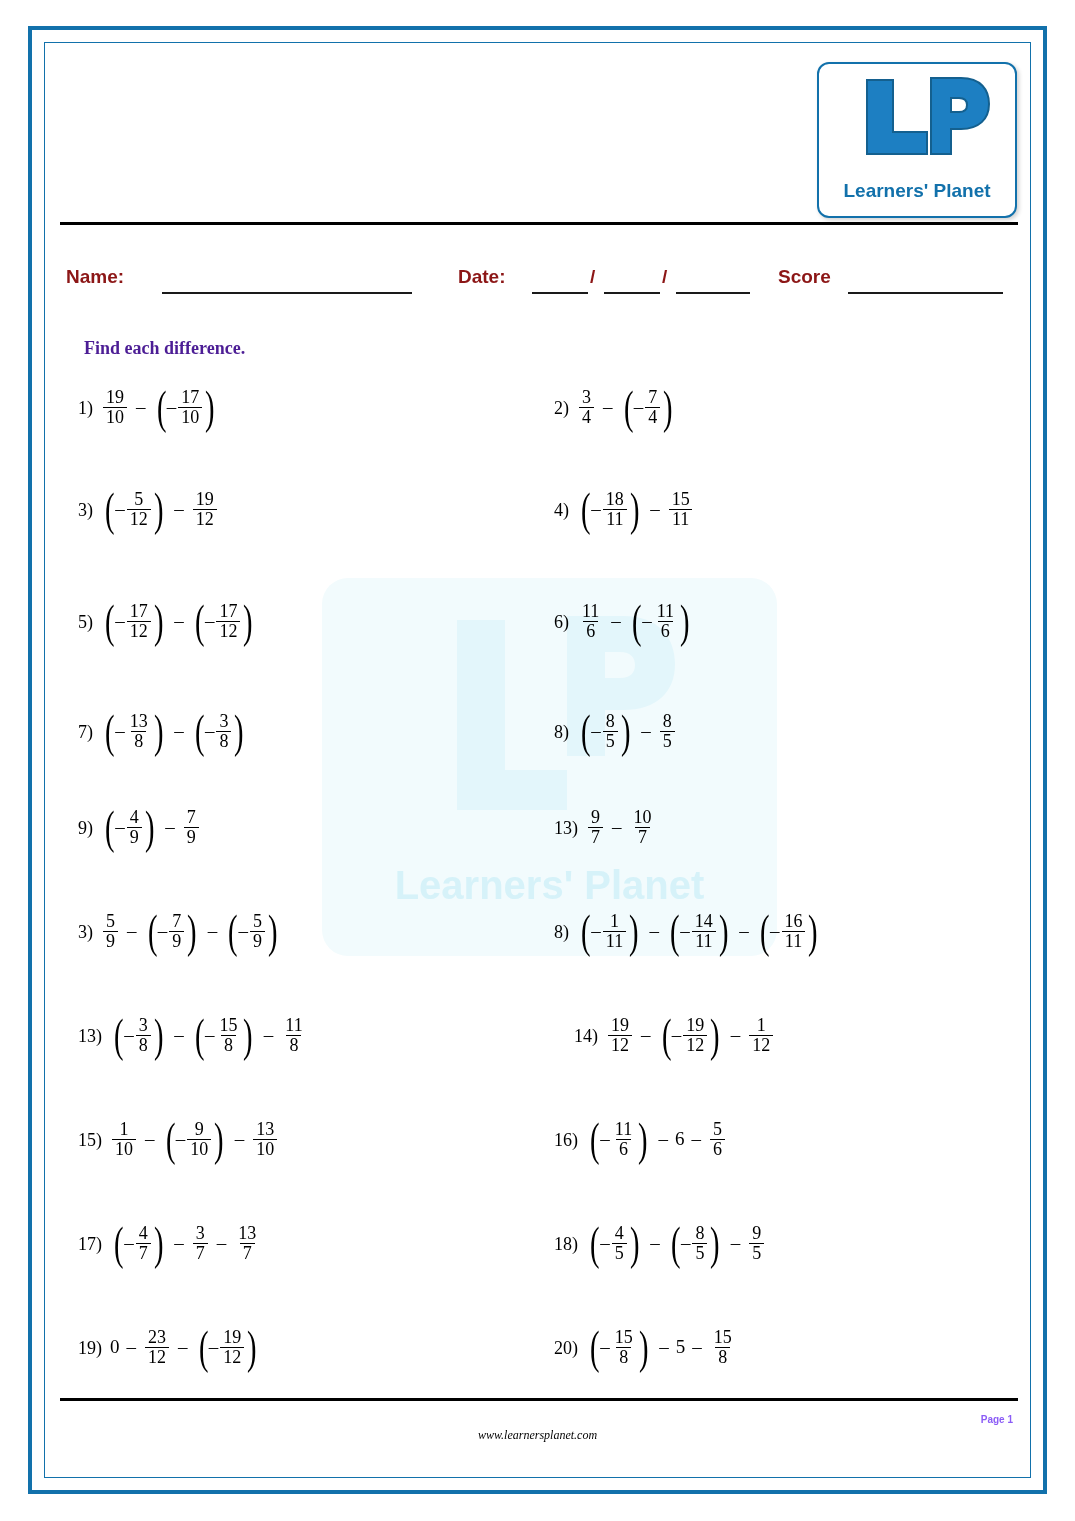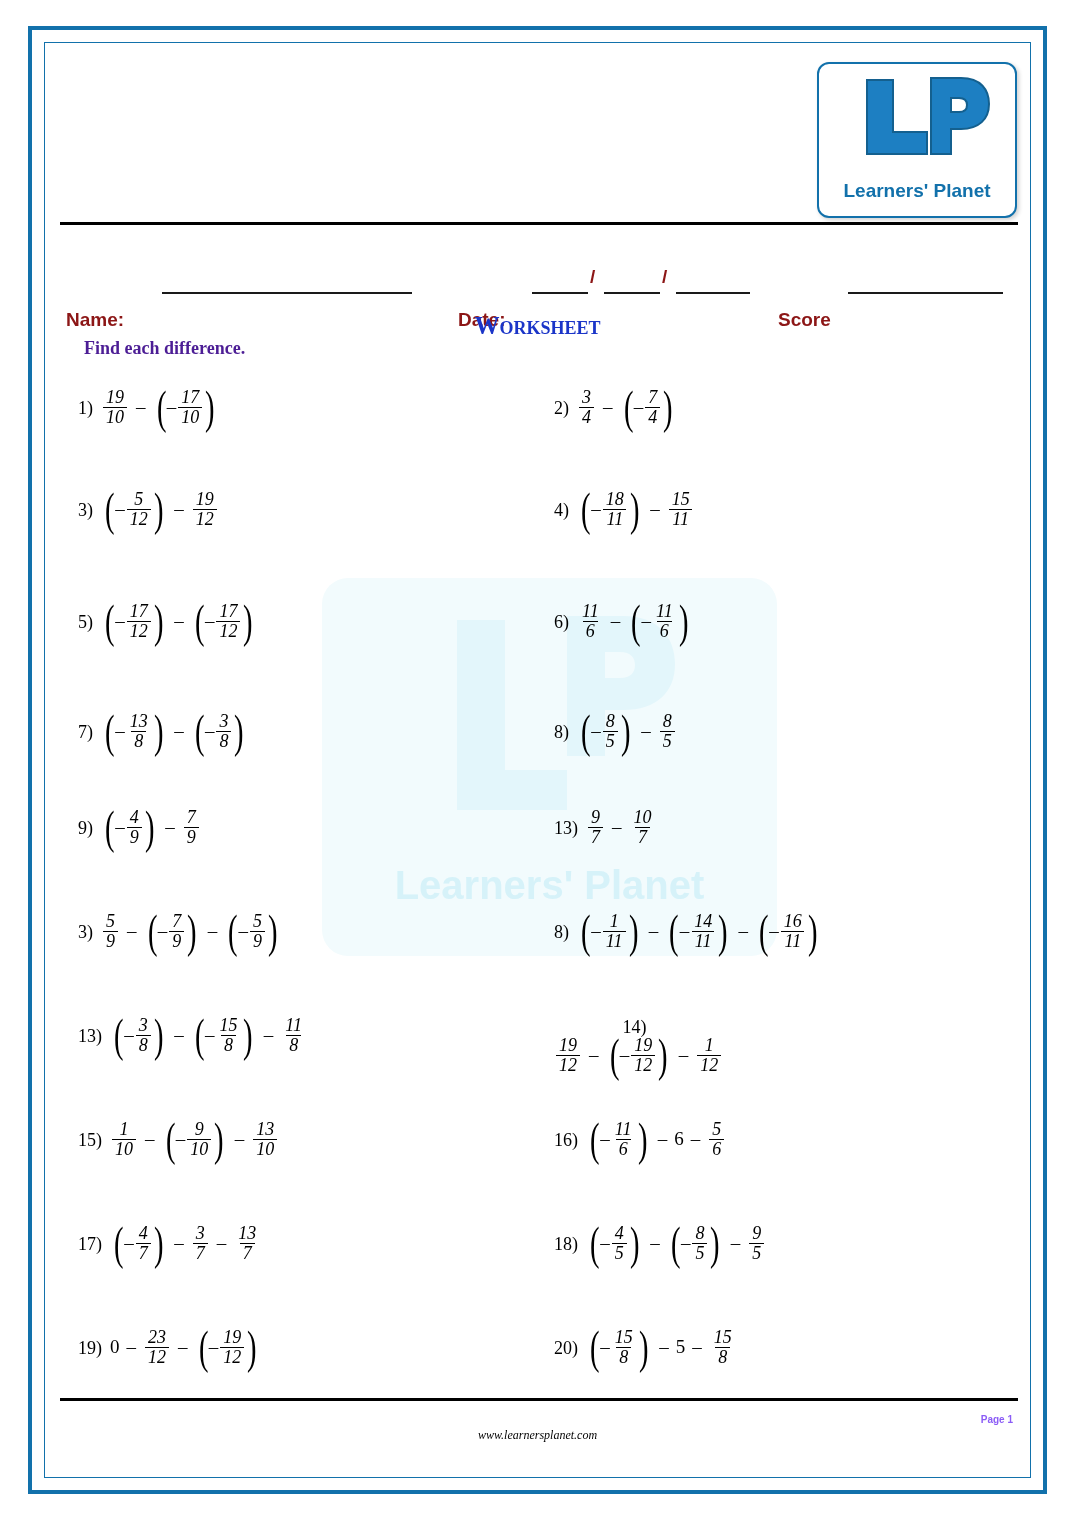--- a/index.html
+++ b/index.html
@@ -97,21 +97,21 @@
     position: absolute;
     left: 66px;
     top: 262px;
     width: 950px;
     height: 34px;
     font-family: "Liberation Sans", sans-serif;
     font-weight: bold;
     font-size: 19px;
     color: #8c1616;
   }
-  .info-row .lbl { position: absolute; white-space: nowrap; margin-top: 43px; }
+  .info-row .lbl { position: absolute; white-space: nowrap; }
   .info-row .line {
     position: absolute;
     bottom: 2px;
     border-bottom: 2px solid #1a1a1a;
   }
   .nm-lbl { left: 0; top: 4px; }
   .nm-line { left: 96px; width: 250px; }
   .dt-lbl { left: 392px; top: 4px; }
   .dt-slash { position: absolute; top: 4px; color: #8c1616; }
   .dt-line1 { left: 466px; width: 56px; }
@@ -203,21 +203,20 @@
     font-size: 19px;
   }
   .int { font-size: 19px; }
   .frac {
     display: inline-flex;
     flex-direction: column;
     align-items: center;
     vertical-align: middle;
     margin: 0 2px;
     line-height: 1.05;
-    font-style: italic;
   }
   .frac .num { font-size: 18px; padding: 0 3px; }
   .frac .den { font-size: 18px; padding: 0 3px; border-top: 1.3px solid #000; }
   
   .paren {
     display: inline-flex;
     align-items: center;
     font-size: 46px;
     line-height: 0.72;
     font-weight: 300;
@@ -285,21 +284,20 @@
     <span class="line dt-line1"></span>
     <span class="dt-slash dt-sl1">/</span>
     <span class="line dt-line2"></span>
     <span class="dt-slash dt-sl2">/</span>
     <span class="line dt-line3"></span>
 
     <span class="lbl sc-lbl">Score</span>
     <span class="line sc-line"></span>
   </div>
 
-  <div class="worksheet-label">Worksheet</div>
   <div class="instruction">Find each difference.</div>
 
   <div class="watermark">
     <svg class="wm-lp" viewBox="0 0 270 250">
       <g fill="#e3f6fb">
         <path d="M40 20 h48 v150 h62 v40 h-110 z"></path>
         <path d="M150 16 h56 c36 0 52 22 52 48 c0 28 -18 46 -52 46 h-18 v46 h-38 z M188 52 v26 h15 c11 0 15 -6 15 -13 c0 -7 -4 -13 -15 -13 z"></path>
       </g>
     </svg>
     <div class="wm-text">Learners' Planet</div>
@@ -608,21 +606,21 @@
           </span>
           <span class="op">–</span>
           <span class="expr">
             <span class="frac">
               <span class="num">11</span>
               <span class="den">8</span>
             </span>
           </span>
         </span>
       </div>
-      <div class="prob" style="left: 490px; top: 648px; flex-direction: column;">
+      <div class="prob" style="left: 510px; top: 648px;">
         <span class="prob-num">14)</span>
         <span class="expr">
           <span class="expr">
             <span class="frac">
               <span class="num">19</span>
               <span class="den">12</span>
             </span>
           </span>
           <span class="op">–</span>
           <span class="expr">

